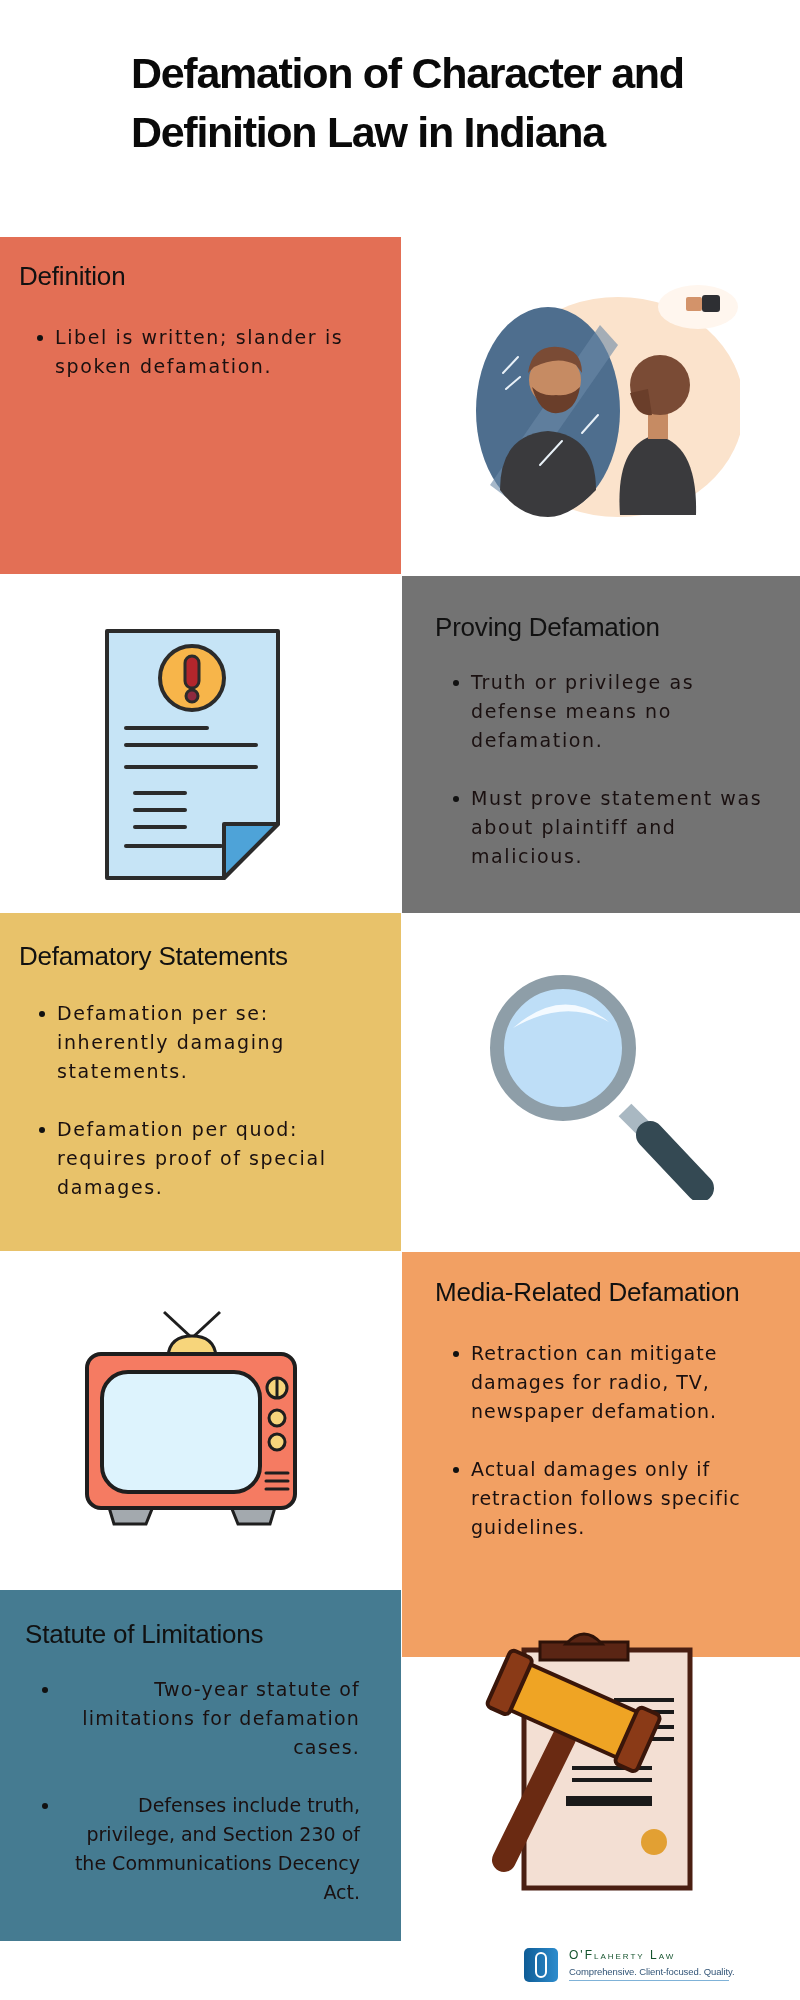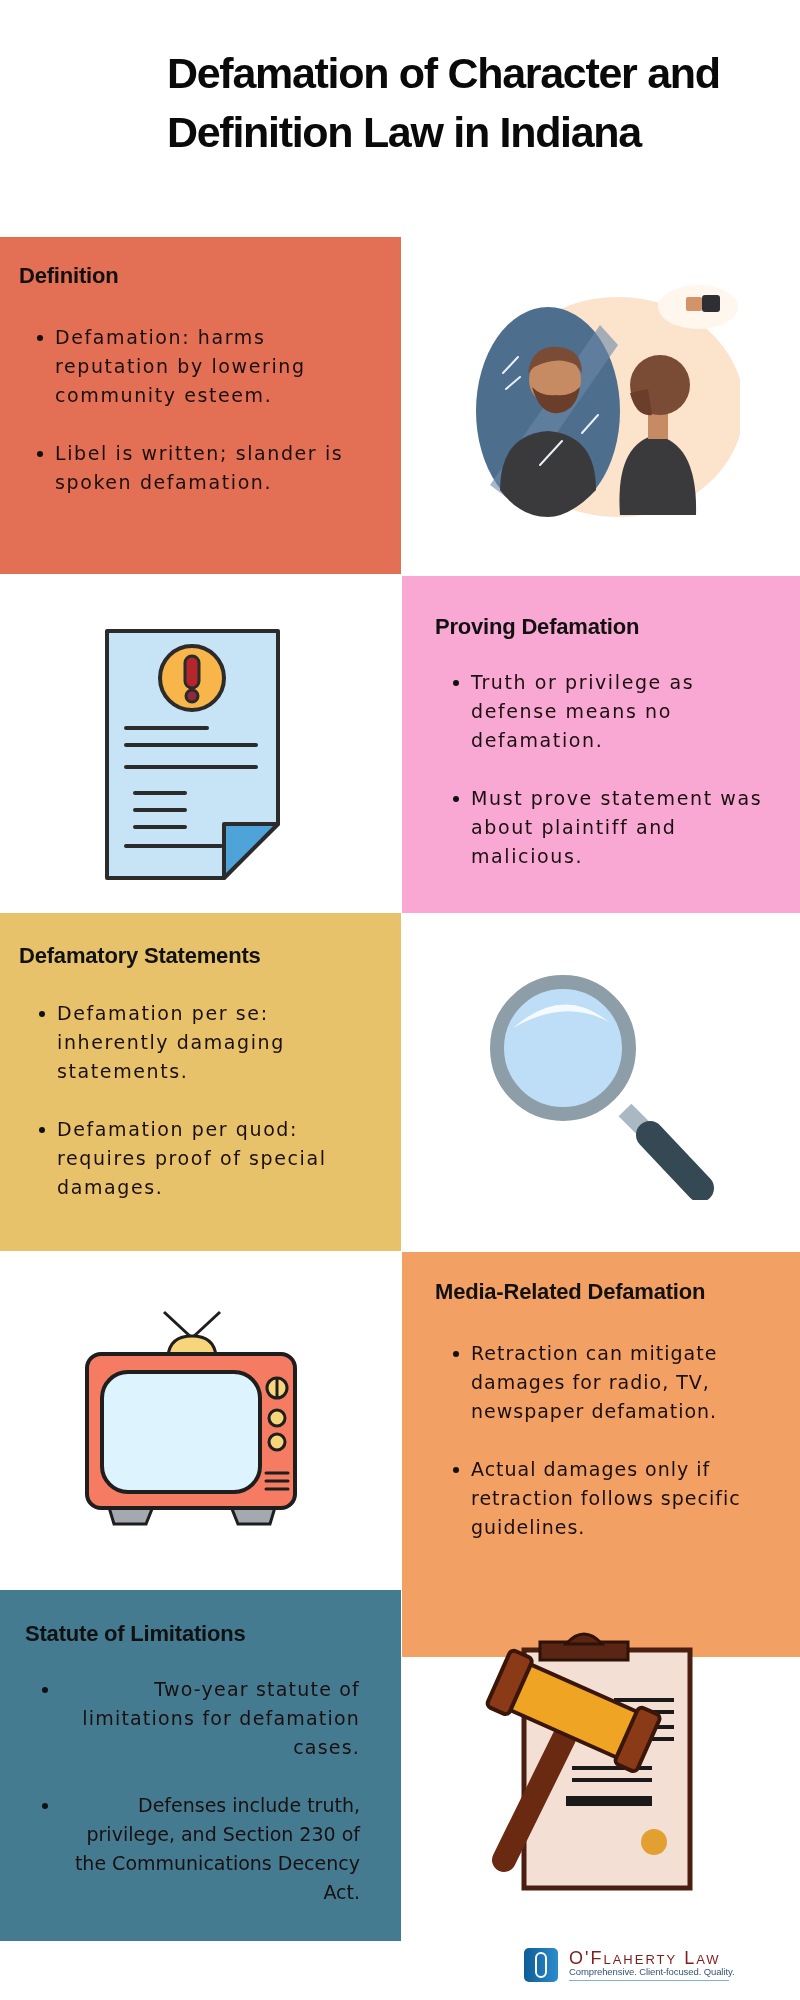--- a/index.html
+++ b/index.html
@@ -2,31 +2,31 @@
 <html><head>
 <meta charset="utf-8">
 <style>
   * { box-sizing: border-box; margin: 0; padding: 0; }
   html, body { width: 800px; height: 2000px; background: #ffffff; overflow: hidden; }
   body { position: relative; font-family: "DejaVu Sans", sans-serif; color: #111111; }
 
   .title {
     position: absolute; left: 131px; top: 44px; width: 620px;
     font-family: "Liberation Sans", sans-serif; font-weight: 700;
-    font-size: 43px; line-height: 59px; letter-spacing: -1.3px; color: #0a0a0a; margin-left: 36px;
+    font-size: 43px; line-height: 59px; letter-spacing: -1.3px; color: #0a0a0a;
   }
   .title span { display: block; }
 
   .block { position: absolute; width: 401px; }
   .block.left { left: 0; }
   .block.right { left: 402px; width: 398px; }
 
   .block h2 {
     position: absolute; font-family: "Liberation Sans", sans-serif;
-    font-weight: 700; font-size: 22px; line-height: 26px; color: #111111; letter-spacing: -0.2px;
+    font-weight: 400; font-size: 26px; line-height: 26px; color: #111111; letter-spacing: -0.2px;
   }
   .block ul { position: absolute; list-style: none; }
   .block li { position: relative; font-family: "DejaVu Sans", sans-serif; font-size: 19px; line-height: 29px; color: #1a1010; }
   .block li.spaced { letter-spacing: 1.6px; }
   .block li::before {
     content: ""; position: absolute; left: -18px; top: 12px; width: 6px; height: 6px;
     border-radius: 50%; background: #111111;
   }
   .block li + li { margin-top: 29px; }
 
@@ -35,40 +35,39 @@
   .logo-mark {
     position: absolute; left: 0; top: 2px; width: 34px; height: 34px; border-radius: 5px;
     background: linear-gradient(90deg, #0e5c96, #2d8ccd);
   }
   .logo-mark::after {
     content: ""; position: absolute; left: 11px; top: 4px; width: 8px; height: 22px;
     border: 2px solid #ffffff; border-radius: 6px;
   }
   .logo-name {
     position: absolute; left: 45px; top: 2px; font-family: "Liberation Sans", sans-serif;
-    font-size: 18px; letter-spacing: 2px; color: #7f1d1d; font-variant: small-caps; white-space: nowrap;
+    font-size: 12px; letter-spacing: 2px; color: #14532d; font-variant: small-caps; white-space: nowrap;
   }
   .logo-tag {
     position: absolute; left: 45px; top: 20px; font-family: "Liberation Sans", sans-serif;
     font-size: 9.5px; color: #335577; white-space: nowrap; letter-spacing: -0.1px;
   }
   .logo-line { position: absolute; left: 45px; top: 34px; width: 160px; height: 1px; background: #7fb2d8; }
 </style>
 </head>
 <body>
 
 <h1 class="title">
   <span>Defamation of Character and</span>
   <span>Definition Law in Indiana</span>
 </h1>
 
 <section class="block left" style="top:237px; height:337px; background:#E36F55;">
   <h2 style="left:19px; top:26px;">Definition</h2>
   <ul style="left:55px; top:86px; width:300px;">
-    <li class="spaced">Defamation: harms reputation by lowering community esteem.</li>
     <li class="spaced">Libel is written; slander is spoken defamation.</li>
   </ul>
 </section>
 
 <svg class="illus" style="left:470px; top:285px;" width="270" height="240" viewBox="0 0 270 240">
   <ellipse cx="148" cy="122" rx="126" ry="110" fill="#FBE3CC"></ellipse>
   <ellipse cx="78" cy="126" rx="72" ry="104" fill="#4E6E8E"></ellipse>
   <path d="M20 200 L130 40 L148 60 L40 215 Z" fill="#6A88A6" opacity="0.6"></path>
 
   <path d="M30 205 Q30 150 78 146 Q126 150 126 205 Q100 232 78 232 Q50 232 30 205 Z" fill="#3A3A3D"></path>
@@ -103,21 +102,21 @@
     <line x1="22" y1="100" x2="103" y2="100"></line>
     <line x1="22" y1="117" x2="152" y2="117"></line>
     <line x1="22" y1="139" x2="152" y2="139"></line>
     <line x1="31" y1="165" x2="81" y2="165"></line>
     <line x1="31" y1="182" x2="81" y2="182"></line>
     <line x1="31" y1="199" x2="81" y2="199"></line>
     <line x1="22" y1="218" x2="117" y2="218"></line>
   </g>
 </svg>
 
-<section class="block right" style="top:576px; height:337px; background:#f9a8d4;">
+<section class="block right" style="top:576px; height:337px; background:#737373;">
   <h2 style="left:33px; top:38px;">Proving Defamation</h2>
   <ul style="left:69px; top:92px; width:300px;">
     <li class="spaced">Truth or privilege as defense means no defamation.</li>
     <li class="spaced">Must prove statement was about plaintiff and malicious.</li>
   </ul>
 </section>
 
 <section class="block left" style="top:913px; height:338px; background:#E8C26A;">
   <h2 style="left:19px; top:30px;">Defamatory Statements</h2>
   <ul style="left:57px; top:86px; width:300px;">

